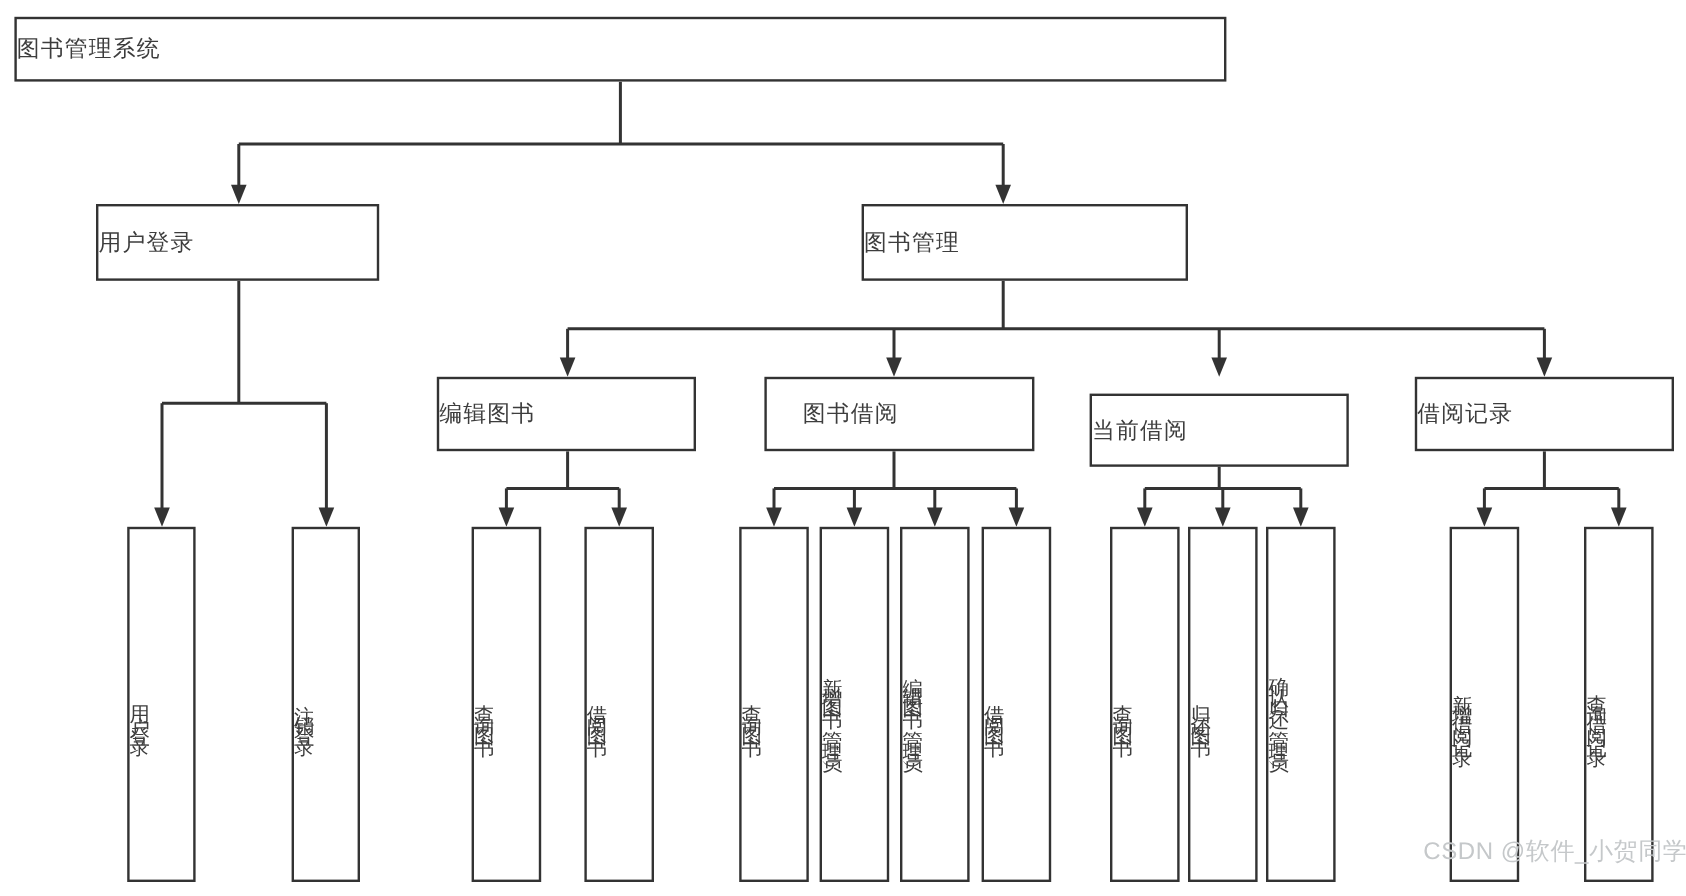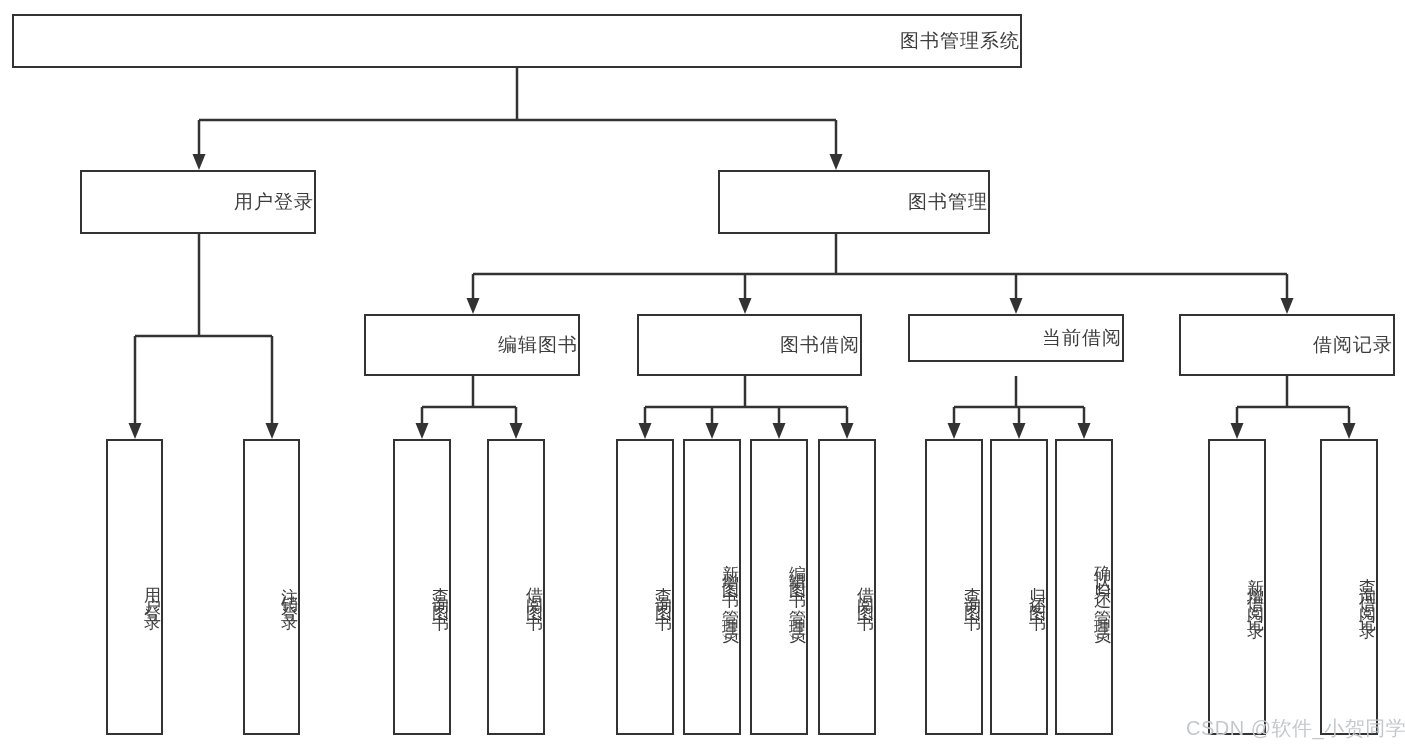--- a/index.html
+++ b/index.html
@@ -11,32 +11,32 @@
   html,body{margin:0;padding:0;background:var(--bg);}
   body{font-family:"Liberation Sans","DejaVu Sans",sans-serif;}
   .canvas{
     position:relative;width:1405px;height:747px;background:var(--bg);overflow:hidden;
   }
   .connector{position:absolute;left:0;top:0;width:1405px;height:747px;}
   .cline{stroke:var(--line);stroke-width:2.5;fill:none;}
   .ahead{fill:var(--line);stroke:none;}
   .node{
     position:absolute;box-sizing:border-box;border:2.5px solid var(--line);
-    background:var(--bg);display:flex;align-items:center;justify-content:flex-end;
+    background:var(--bg);display:flex;align-items:center;justify-content:flex-start;
     color:var(--text);
   }
   .hnode{font-size:19px;letter-spacing:1px;}
   .leaf{font-size:17px;}
   .vtext{
     writing-mode:vertical-rl;text-orientation:mixed;
     letter-spacing:9px;line-height:1;margin-bottom:-9px;
     color:var(--text);
   }
   .watermark{
-    position:absolute;left:1186px;top:715px;z-index:10;
+    position:absolute;left:1186px;top:696px;z-index:10;
     font-size:20px;letter-spacing:0.5px;color:var(--wm);white-space:nowrap;
   }
 </style>
 </head>
 <body>
 
 <div class="canvas">
 
   <svg class="connector" viewBox="0 0 1405 747" xmlns="http://www.w3.org/2000/svg" aria-hidden="true">
 
@@ -110,21 +110,21 @@
   <div class="node hnode" style="left:718px;top:170px;width:272px;height:64px;">
     <span>图书管理</span>
   </div>
 
   <div class="node hnode" style="left:364px;top:314px;width:216px;height:62px;">
     <span>编辑图书</span>
   </div>
   <div class="node hnode" style="left:637px;top:314px;width:225px;height:62px;padding-left:30px;">
     <span>图书借阅</span>
   </div>
-  <div class="node hnode" style="left:908px;top:314px;width:216px;height:48px;font-family:Liberation Mono, monospace;">
+  <div class="node hnode" style="left:908px;top:328px;width:216px;height:61px;font-family:Liberation Mono, monospace;">
     <span>当前借阅</span>
   </div>
   <div class="node hnode" style="left:1179px;top:314px;width:216px;height:62px;font-family:Liberation Mono, monospace;">
     <span>借阅记录</span>
   </div>
 
   <div class="node leaf" style="left:106px;top:439px;width:57px;height:296px;">
     <span class="vtext">用户登录</span>
   </div>
   <div class="node leaf" style="left:243px;top:439px;width:57px;height:296px;">

